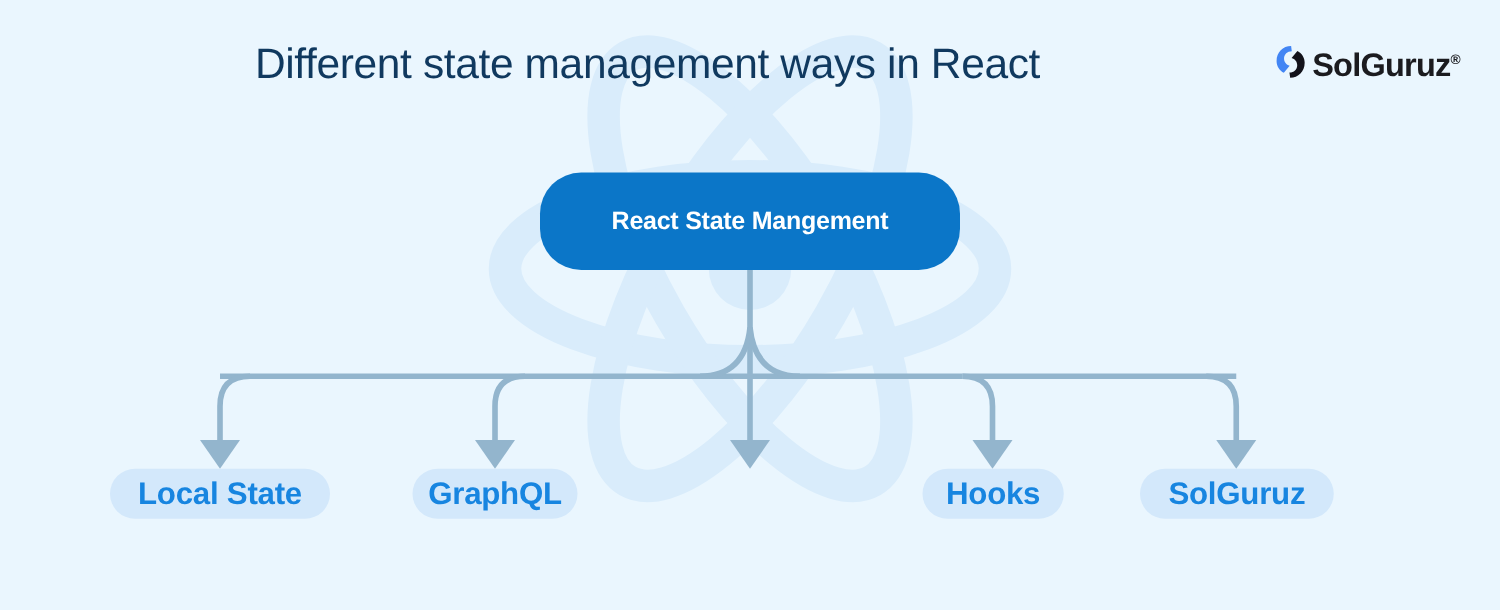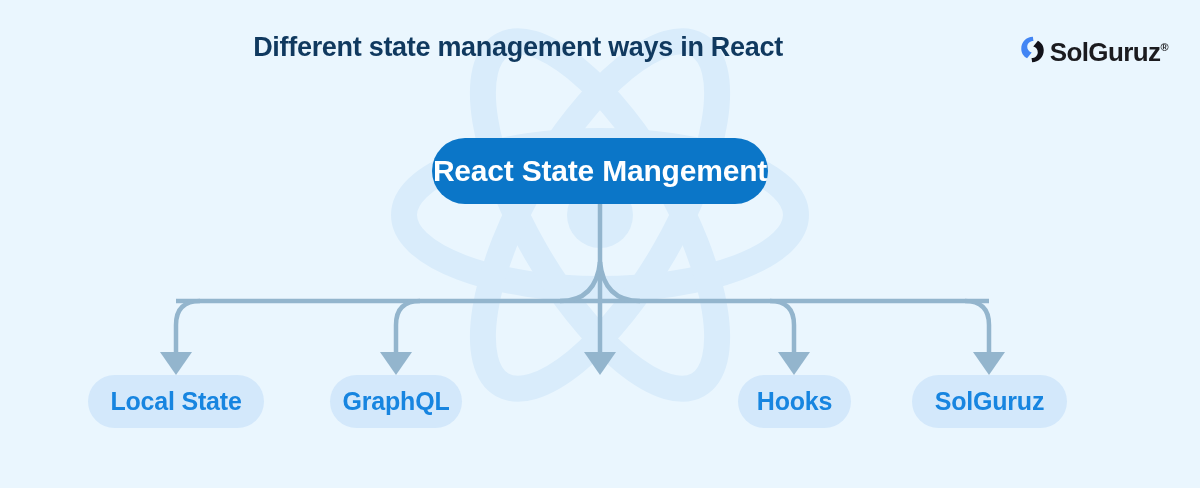--- a/index.html
+++ b/index.html
@@ -29,22 +29,22 @@
     pointer-events: none;
   }
 
   
   #title {
     position: absolute;
     left: 0;
     top: 32px;
     width: 1036px;
     text-align: center;
-    font-size: 27px;
-    font-weight: bold;
+    font-size: 34px;
+    font-weight: normal;
     letter-spacing: -0.3px;
     color: #10395f;
     white-space: nowrap;
   }
 
   #logo {
     position: absolute;
     right: 32px;
     top: 31px;
     display: flex;
@@ -89,32 +89,32 @@
     align-items: center;
     justify-content: center;
     box-sizing: border-box;
     white-space: nowrap;
   }
 
   #root-node {
     left: 432px;
     top: 138px;
     width: 336px;
-    height: 66px;
+    height: 78px;
     border-radius: 33px;
     background: #0b76c8;
     color: #ffffff;
-    font-size: 30px;
+    font-size: 20px;
     font-weight: bold;
     letter-spacing: -0.2px;
   }
 
   .leaf-node {
     top: 375px;
-    height: 53px;
+    height: 40px;
     border-radius: 29px;
     background: #d3e8fb;
     color: #1785e0;
     font-size: 25px;
     font-weight: bold;
     letter-spacing: -0.2px;
   }
 </style>
 </head>
 <body>

